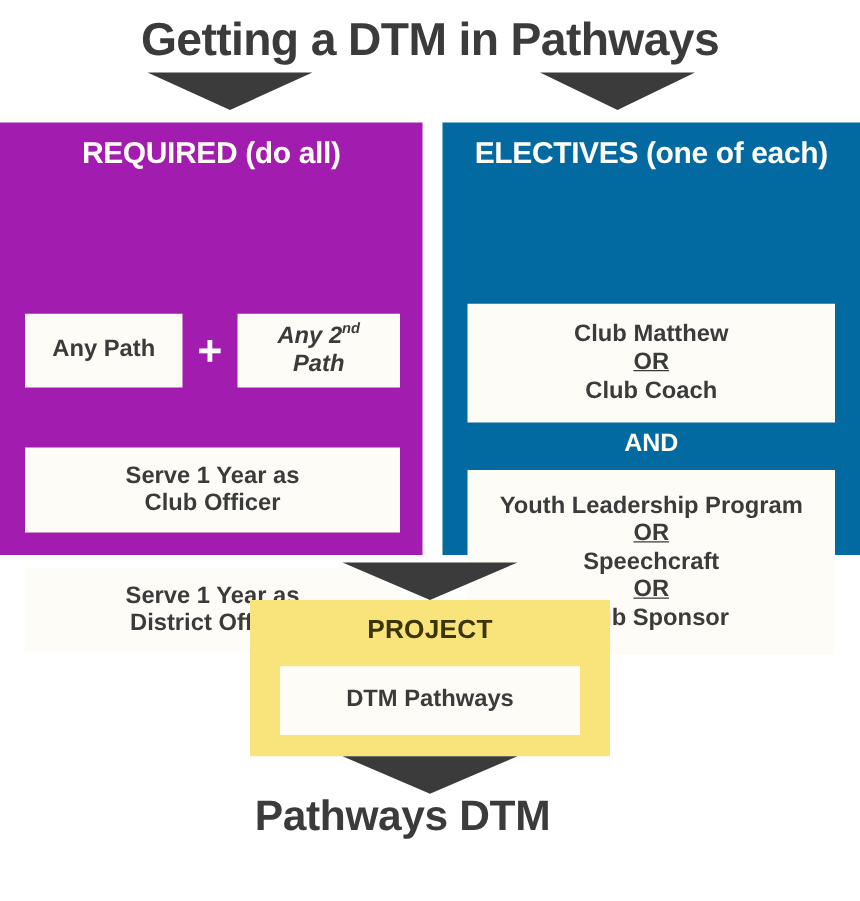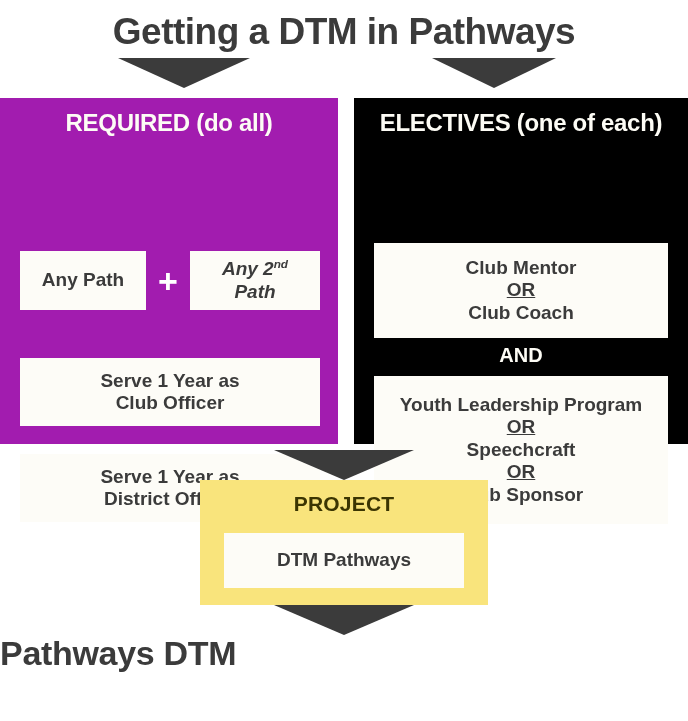--- a/index.html
+++ b/index.html
@@ -84,21 +84,21 @@
     top: 98px;
     width: 338px;
     height: 346px;
     background: #a21caf;
   }
   .panel-electives {
     left: 354px;
     top: 98px;
     width: 334px;
     height: 346px;
-    background: #000000;
+    background: #0369a1;
   }
   .panel-head {
     text-align: center;
     color: #fdfcf5;
     font-size: 24px;
     font-weight: bold;
     line-height: 1.05;
     padding-top: 12px;
     font-stretch: condensed;
     letter-spacing: -0.3px;
@@ -234,20 +234,21 @@
     height: 55px;
     font-size: 19px;
   }
 
   
   .outcome {
     position: absolute;
     left: 0;
     top: 634px;
     width: 644px;
+    text-align: center;
     color: #3b3b3b;
     font-size: 34px;
     font-weight: bold;
     font-stretch: condensed;
     letter-spacing: -0.3px;
   }
 
   
   .footer {
     position: absolute;
@@ -292,21 +293,21 @@
     <div class="card card-district-officer">
       <span class="card-line">Serve 1 Year as</span>
       <span class="card-line">District Officer</span>
     </div>
   </div>
 
   <div class="panel panel-electives">
     <div class="panel-head">ELECTIVES (one of each)</div>
 
     <div class="card card-mentor">
-      <span class="card-line">Club Mentor</span>
+      <span class="card-line">Club Matthew</span>
       <span class="or-word">OR</span>
       <span class="card-line">Club Coach</span>
     </div>
 
     <div class="and-label">AND</div>
 
     <div class="card card-ylp">
       <span class="card-line">Youth Leadership Program</span>
       <span class="or-word">OR</span>
       <span class="card-line">Speechcraft</span>

